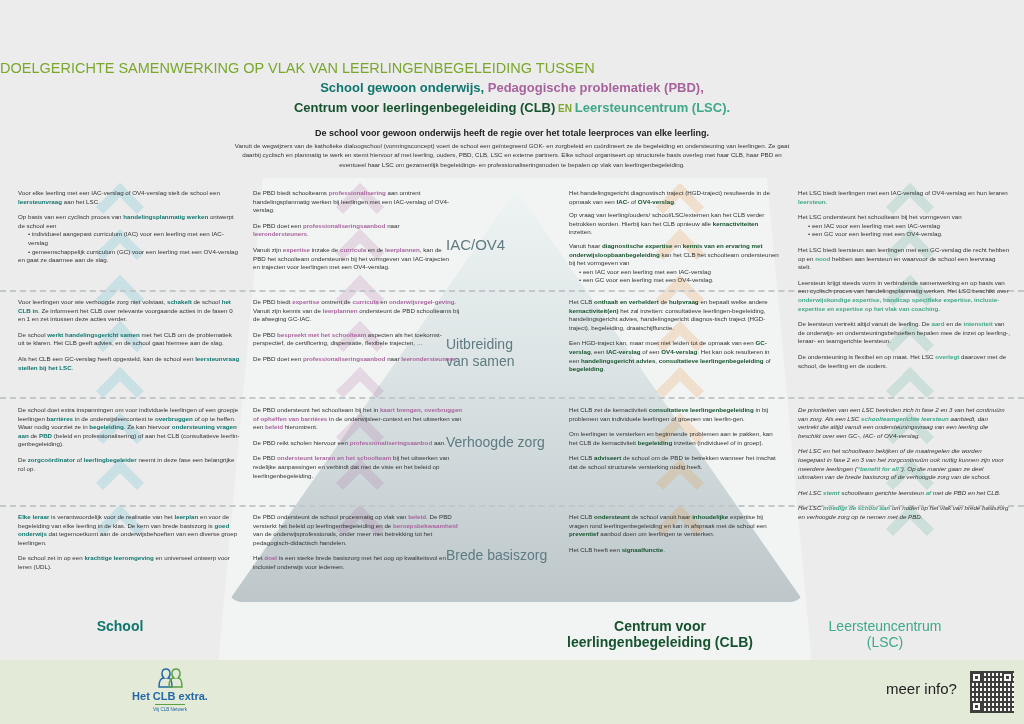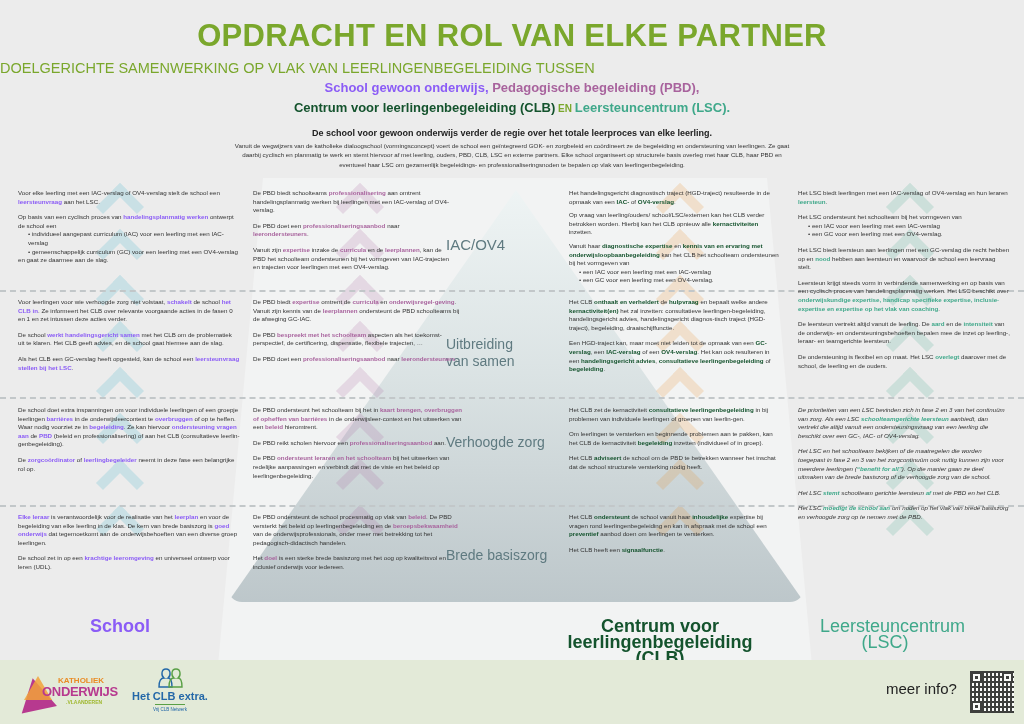--- a/index.html
+++ b/index.html
@@ -40,21 +40,21 @@
   .subtitle {
     position: absolute; left: 0; top: 60px; width: 1024px; 
     color: #7aa72c; font-weight: normal; font-size: 14.5px;
   }
   .partners1, .partners2 {
     position: absolute; left: 0; width: 1024px; text-align: center;
     font-weight: bold; font-size: 13px;
   }
   .partners1 { top: 80px; }
   .partners2 { top: 100px; }
-  .c-school { color: #8b5cf6; }
+  .c-school { color: #0f766e; }
   .c-pbd { color: #a8639d; }
   .c-clb { color: #14532d; }
   .c-lsc { color: #3fa88a; }
   .small-en { font-size: 10px; color: #7aa72c; }
 
   .intro-head {
     position: absolute; left: 0; top: 128px; width: 1024px; text-align: center;
     font-weight: bold; font-size: 9px; color: #222;
   }
   .intro-body {
@@ -76,21 +76,21 @@
   .cell.italic { font-style: italic; }
   .hl { font-weight: bold; }
 
   .level-label {
     position: absolute; width: 140px; text-align: left; color: #5f7a80;
     font-size: 14px; line-height: 17px;
   }
 
   .footer-label {
     position: absolute; top: 618px; text-align: center; font-weight: bold;
-    font-size: 18px; line-height: 16px;
+    font-size: 14px; line-height: 16px;
   }
 
   .footer-band {
     position: absolute; left: 0; top: 660px; width: 1024px; height: 64px;
     background: #e3ead8;
   }
   .logo-ko {
     position: absolute; left: 16px; top: 672px; width: 100px; height: 44px;
   }
   .logo-ko .tri {
@@ -170,30 +170,29 @@
       <span></span>
       <span></span>
       <span></span>
       <span></span>
       <span></span>
       <span></span>
       <span></span>
       <span></span>
     </div>
 
-  <h1 class="title">OPDRACHT EN ROL VAN ELKE PARTNER</h1>
   <div class="subtitle">DOELGERICHTE SAMENWERKING OP VLAK VAN LEERLINGENBEGELEIDING TUSSEN</div>
   <div class="partners1">
-    <span class="c-school">School gewoon onderwijs</span><span class="c-school">, </span><span class="c-pbd">Pedagogische begeleiding (PBD)</span><span class="c-pbd">,</span>
+    <span class="c-school">School gewoon onderwijs</span><span class="c-school">, </span><span class="c-pbd">Pedagogische problematiek (PBD)</span><span class="c-pbd">,</span>
   </div>
   <div class="partners2">
     <span class="c-clb">Centrum voor leerlingenbegeleiding (CLB)</span><span class="small-en"> EN </span><span class="c-lsc">Leersteuncentrum (LSC)</span><span class="c-lsc">.</span>
   </div>
 
-  <div class="intro-head">De school voor gewoon onderwijs verder de regie over het totale leerproces van elke leerling.</div>
+  <div class="intro-head">De school voor gewoon onderwijs heeft de regie over het totale leerproces van elke leerling.</div>
   <div class="intro-body">Vanuit de wegwijzers van de katholieke dialoogschool (vormingsconcept) voert de school een geïntegreerd GOK- en zorgbeleid en coördineert ze de begeleiding en ondersteuning van leerlingen. Ze gaat daarbij cyclisch en planmatig te werk en stemt hiervoor af met leerling, ouders, PBD, CLB, LSC en externe partners. Elke school organiseert op structurele basis overleg met haar CLB, haar PBD en eventueel haar LSC om gezamenlijk begeleidings- en professionaliseringsnoden te bepalen op vlak van leerlingenbegeleiding.</div>
 
   <div class="divider" style="top:290px"></div>
   <div class="divider" style="top:397px"></div>
   <div class="divider" style="top:505px"></div>
 
   <div class="level-label" style="left:446px;top:236px;font-size:15px">IAC/OV4</div>
   <div class="level-label" style="left:446px;top:336px">
     <span>Uitbreiding</span><br><span>van samen</span>
   </div>
@@ -289,27 +288,20 @@
   <div class="footer-label c-school" style="left:60px;width:120px">School</div>
   <div class="footer-label c-clb" style="left:560px;width:200px">
     <span>Centrum voor</span><br><span>leerlingenbegeleiding (CLB)</span>
   </div>
   <div class="footer-label c-lsc" style="left:820px;width:130px;font-weight:normal">
     <span>Leersteuncentrum</span><br><span>(LSC)</span>
   </div>
 
   <div class="footer-band"></div>
 
-  <div class="logo-ko">
-    <div class="tri"></div>
-    <div class="tri2"></div>
-    <span class="kath">KATHOLIEK</span>
-    <span class="ond">ONDERWIJS</span>
-    <span class="vla">.VLAANDEREN</span>
-  </div>
 
   <div class="logo-clb">
     <svg class="heads" viewBox="0 0 30 22">
       <path d="M4 21 C4 14, 6 12, 9 12 C6 10, 6 3, 11 3 C16 3, 16 10, 13 12 C16 12, 17 15, 17 21 Z" fill="none" stroke="#2468a8" stroke-width="1.4"></path>
       <path d="M14 21 C14 14, 16 12, 19 12 C16 10, 16 3, 21 3 C26 3, 26 10, 23 12 C26 12, 27 15, 27 21 Z" fill="none" stroke="#5aa046" stroke-width="1.4"></path>
     </svg>
     <span class="name">Het CLB extra.</span>
     <span class="line"></span>
     <span class="net">Vrij CLB Netwerk</span>
   </div>

